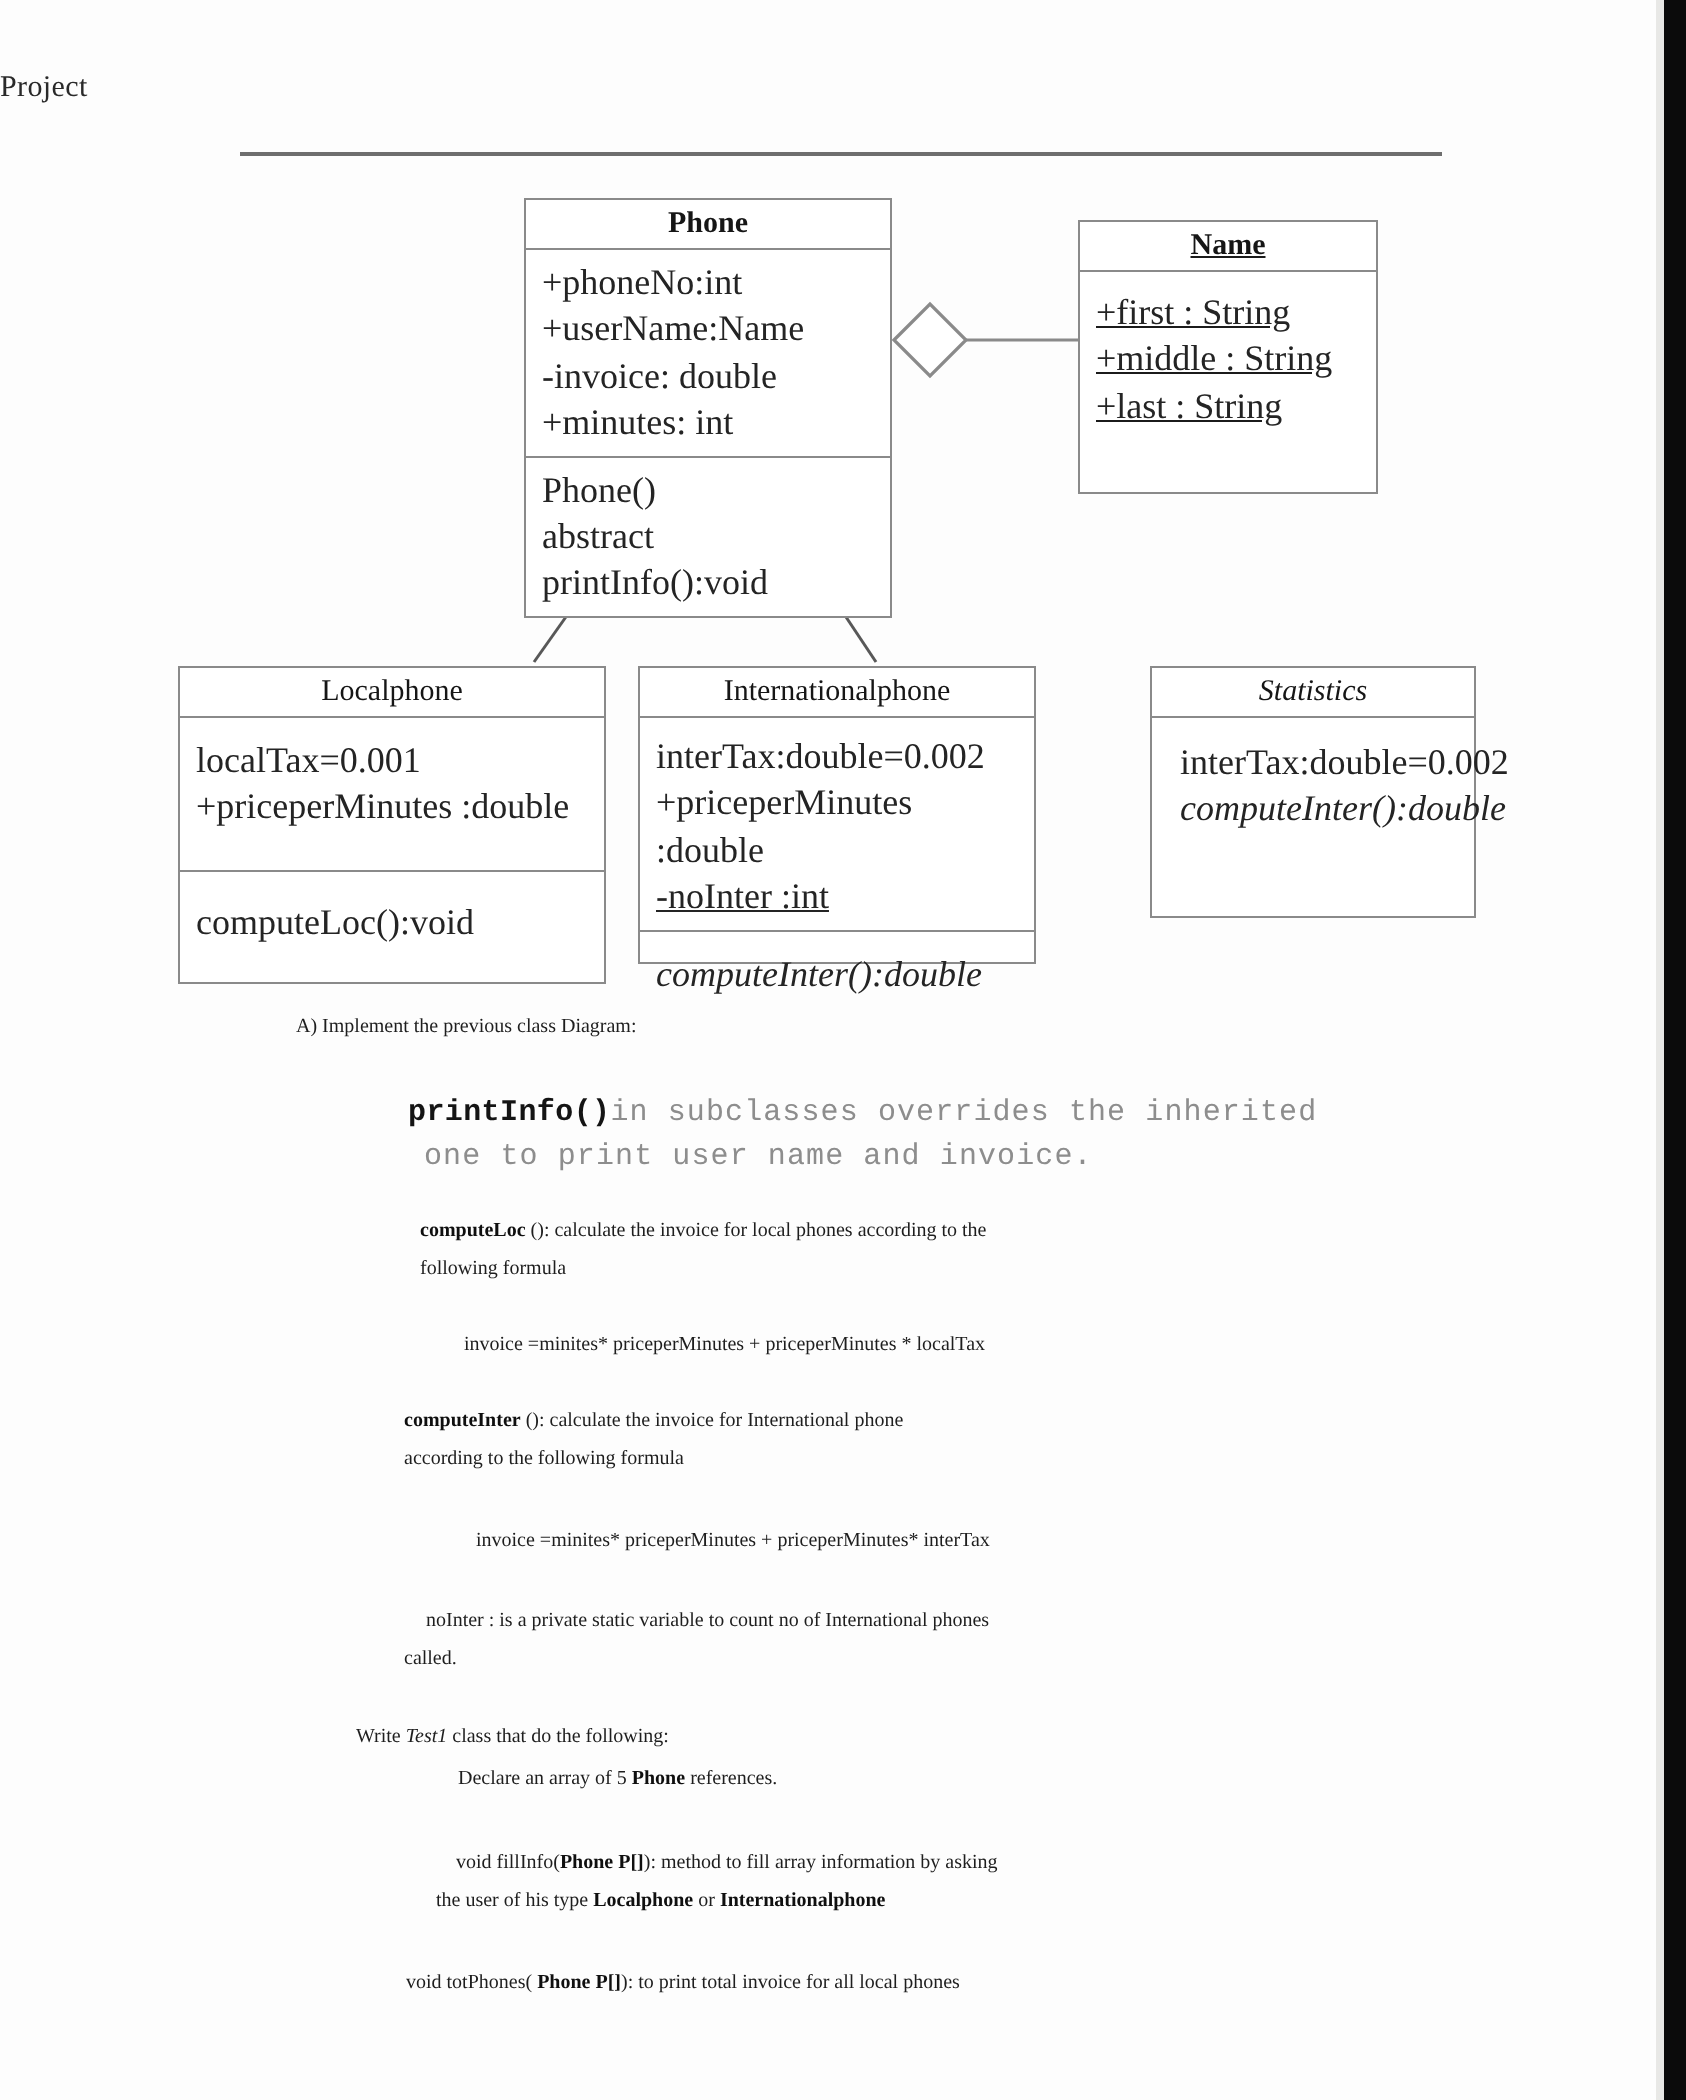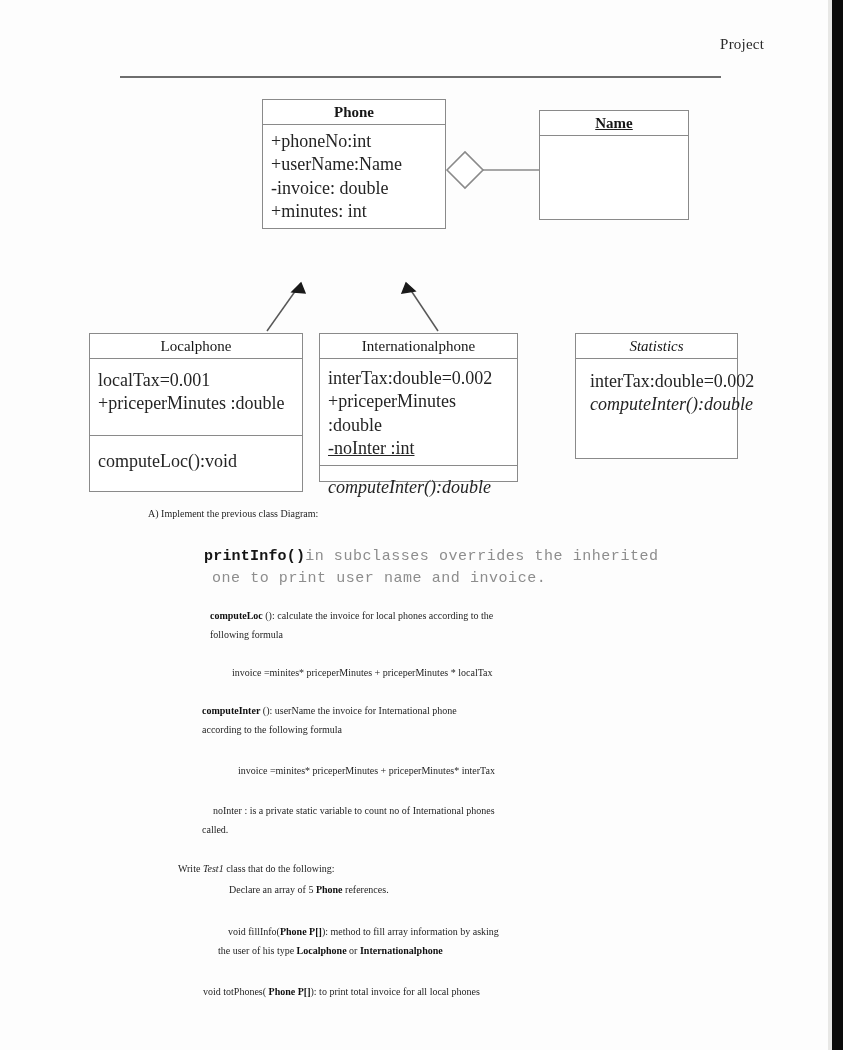--- a/index.html
+++ b/index.html
@@ -36,21 +36,21 @@
     width: 4px;
     height: 1050px;
     background: #e8e8e6;
   }
 
   
   .doc-title {
     position: absolute;
     left: 0; top: 36px;
     width: 764px;
-    text-align: right;
+    text-align: left;
     font-size: 15px;
     color: #2a2a2a;
     letter-spacing: .2px;
   }
   .title-rule {
     position: absolute;
     left: 120px; top: 76px;
     width: 601px;
     height: 2px;
     background: #6e6e6e;
@@ -86,21 +86,21 @@
     font-size: 18px;
     line-height: 1.30;
     color: #242424;
   }
   .cls .cls-sec.divider { border-top: 1.6px solid #8a8a8a; }
   .cls .cls-sec .ital { font-style: italic; }
   .cls .cls-sec .undl { text-decoration: underline; }
 
   
   #box-phone      { left: 262px; top: 99px;  width: 184px; }
-  #box-name       { left: 539px; top: 110px; width: 150px; height: 110px; text-decoration: underline; }
+  #box-name       { left: 539px; top: 110px; width: 150px; height: 137px; text-decoration: underline; }
   #box-local      { left: 89px;  top: 333px; width: 214px; height: 159px; }
   #box-inter      { left: 319px; top: 333px; width: 199px; height: 149px; }
   #box-stats      { left: 575px; top: 333px; width: 163px; height: 126px; }
 
   #box-phone .cls-sec.attrs { min-height: 86px; }
   #box-phone .cls-sec.ops   { min-height: 42px; }
   #box-name  .cls-sec.attrs { padding-top: 9px; }
   #box-local .cls-sec.attrs { min-height: 62px; padding-top: 10px; }
   #box-local .cls-sec.ops   { min-height: 46px; padding-top: 14px; }
   #box-inter .cls-sec.attrs { min-height: 62px; padding-top: 8px; }
@@ -158,24 +158,33 @@
     </svg>
 
     <div class="cls" id="box-phone">
       <div class="cls-name plain">Phone</div>
       <div class="cls-sec attrs">
         <div>+phoneNo:int</div>
         <div>+userName:Name</div>
         <div> -invoice: double</div>
         <div>+minutes: int</div>
       </div>
+      <div class="cls-sec ops divider">
+        <div>Phone()</div>
+        <div>abstract printInfo():void</div>
+      </div>
     </div>
 
     <div class="cls" id="box-name">
       <div class="cls-name plain">Name</div>
+      <div class="cls-sec attrs">
+        <div>+first : String</div>
+        <div>+middle : String</div>
+        <div>+last : String</div>
+      </div>
     </div>
 
     <div class="cls" id="box-local">
       <div class="cls-name" style="font-weight:normal">Localphone</div>
       <div class="cls-sec attrs">
         <div> localTax=0.001</div>
         <div>+priceperMinutes :double</div>
       </div>
       <div class="cls-sec ops divider">
         <div>computeLoc():void</div>
@@ -208,21 +217,21 @@
 
     <div class="ln" style="left:148px; top:8px;">A)  Implement the previous class Diagram:</div>
 
     <div class="ln mono" style="left:204px; top:48px;"><b>printInfo()</b><span>in  subclasses  overrides  the  inherited</span></div>
     <div class="ln mono" style="left:212px; top:70px;">one  to  print  user  name  and  invoice.</div>
 
     <div class="ln" style="left:210px; top:110px;"><b>computeLoc</b> <span>(): calculate the invoice for local phones according to the</span></div>
     <div class="ln" style="left:210px; top:129px;">following formula</div>
     <div class="ln" style="left:232px; top:167px;">invoice =minites* priceperMinutes + priceperMinutes * localTax</div>
 
-    <div class="ln" style="left:202px; top:205px;"><b>computeInter</b> <span>(): userName the invoice for International phone</span></div>
+    <div class="ln" style="left:202px; top:205px;"><b>computeInter</b> <span>(): calculate the invoice for International phone</span></div>
     <div class="ln" style="left:202px; top:224px;">according to the following formula</div>
     <div class="ln" style="left:238px; top:265px;">invoice =minites* priceperMinutes + priceperMinutes* interTax</div>
 
     <div class="ln" style="left:213px; top:305px;">noInter : is a private static variable to count no of International phones</div>
     <div class="ln" style="left:202px; top:324px;">called.</div>
 
     <div class="ln" style="left:178px; top:363px;"><span>Write </span><i>Test1</i><span> class that do the following:</span></div>
 
     <div class="ln" style="left:229px; top:384px;"><span>Declare an array of 5 </span><b>Phone</b><span> references.</span></div>
 

